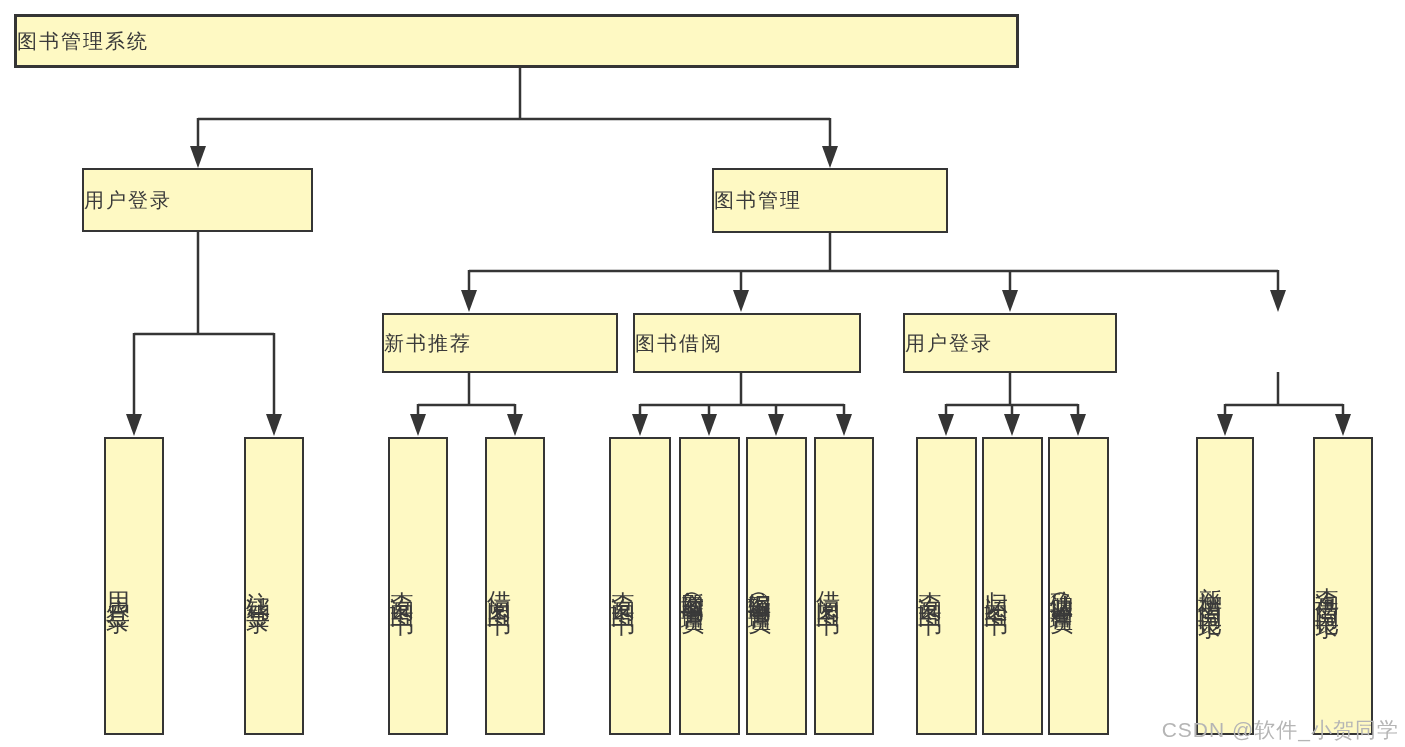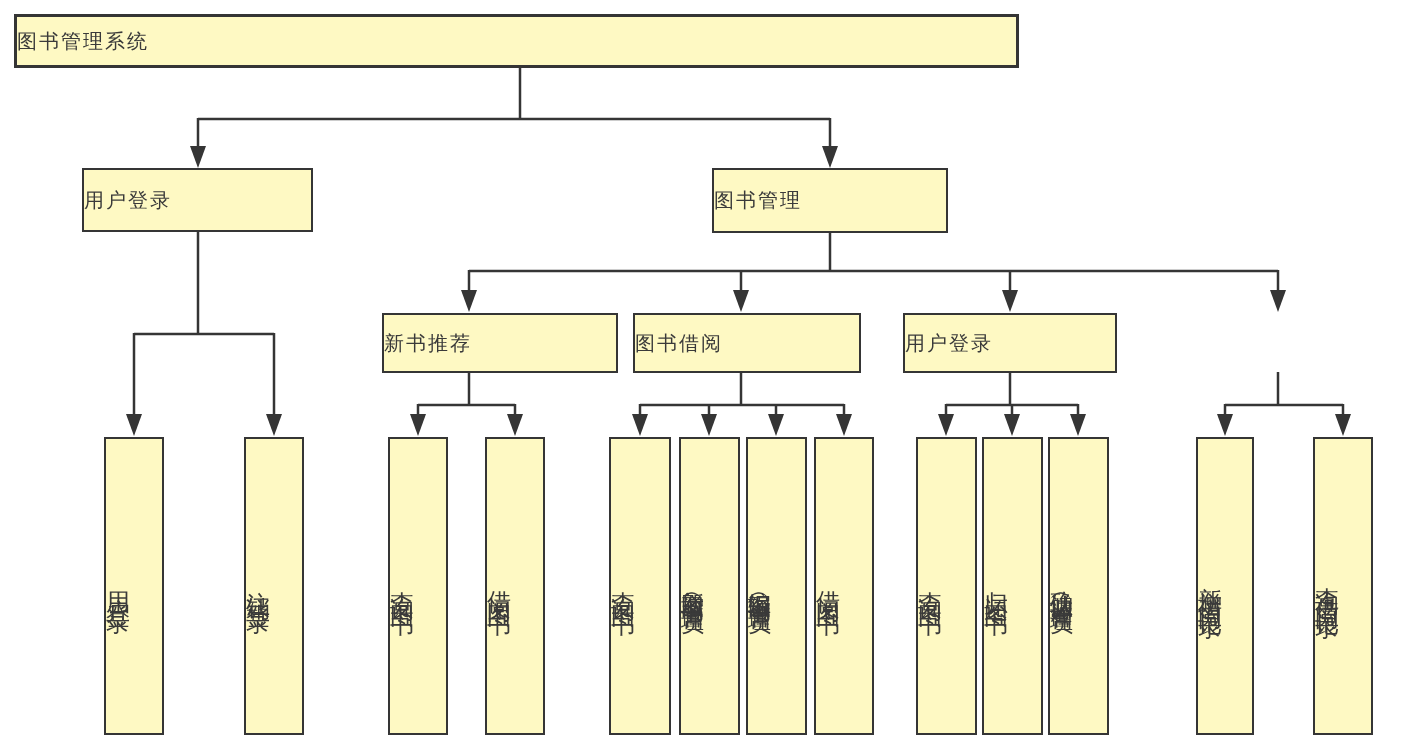--- a/index.html
+++ b/index.html
@@ -173,14 +173,15 @@
     <span class="vlbl">确认归还（管理员）</span>
   </div>
 
   <div class="node leaf med" style="left:1196px;width:58px">
     <span class="vlbl">新增借阅记录</span>
   </div>
   <div class="node leaf med" style="left:1313px;width:60px">
     <span class="vlbl">查询借阅记录</span>
   </div>
 
+  <div class="watermark">CSDN @软件_小贺同学</div>
 
 </div>
 
 </body></html>

